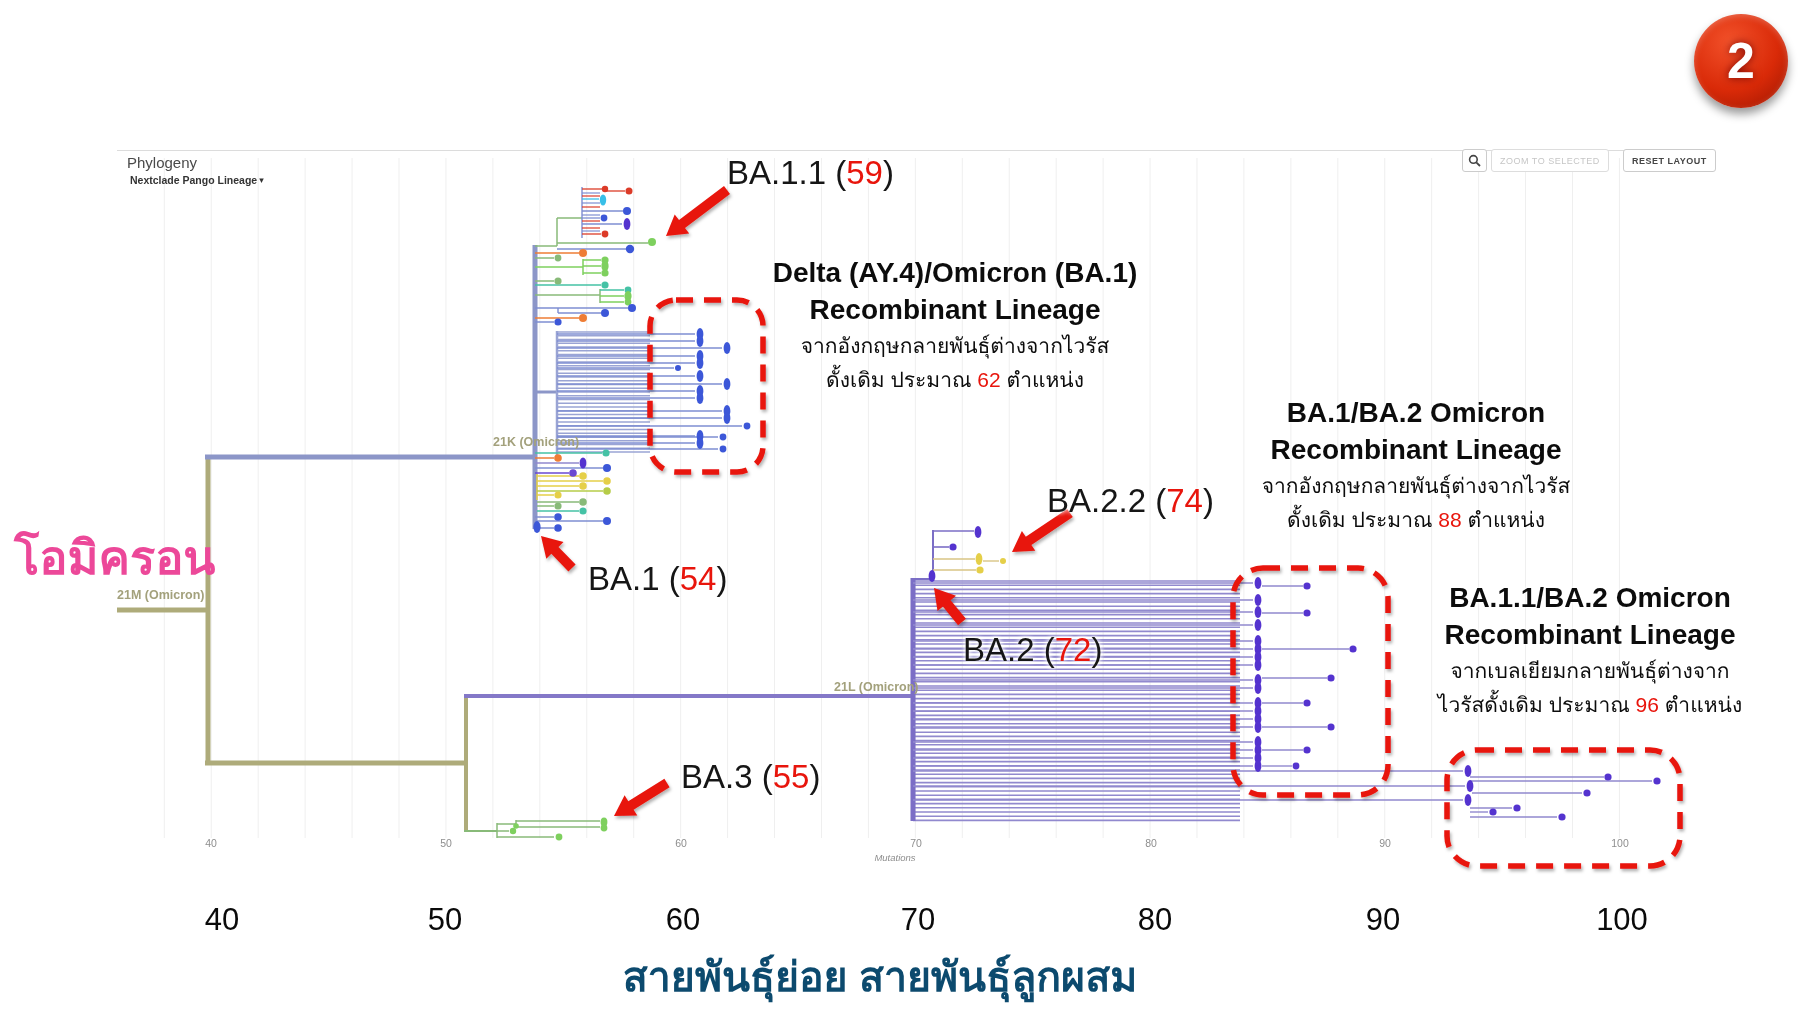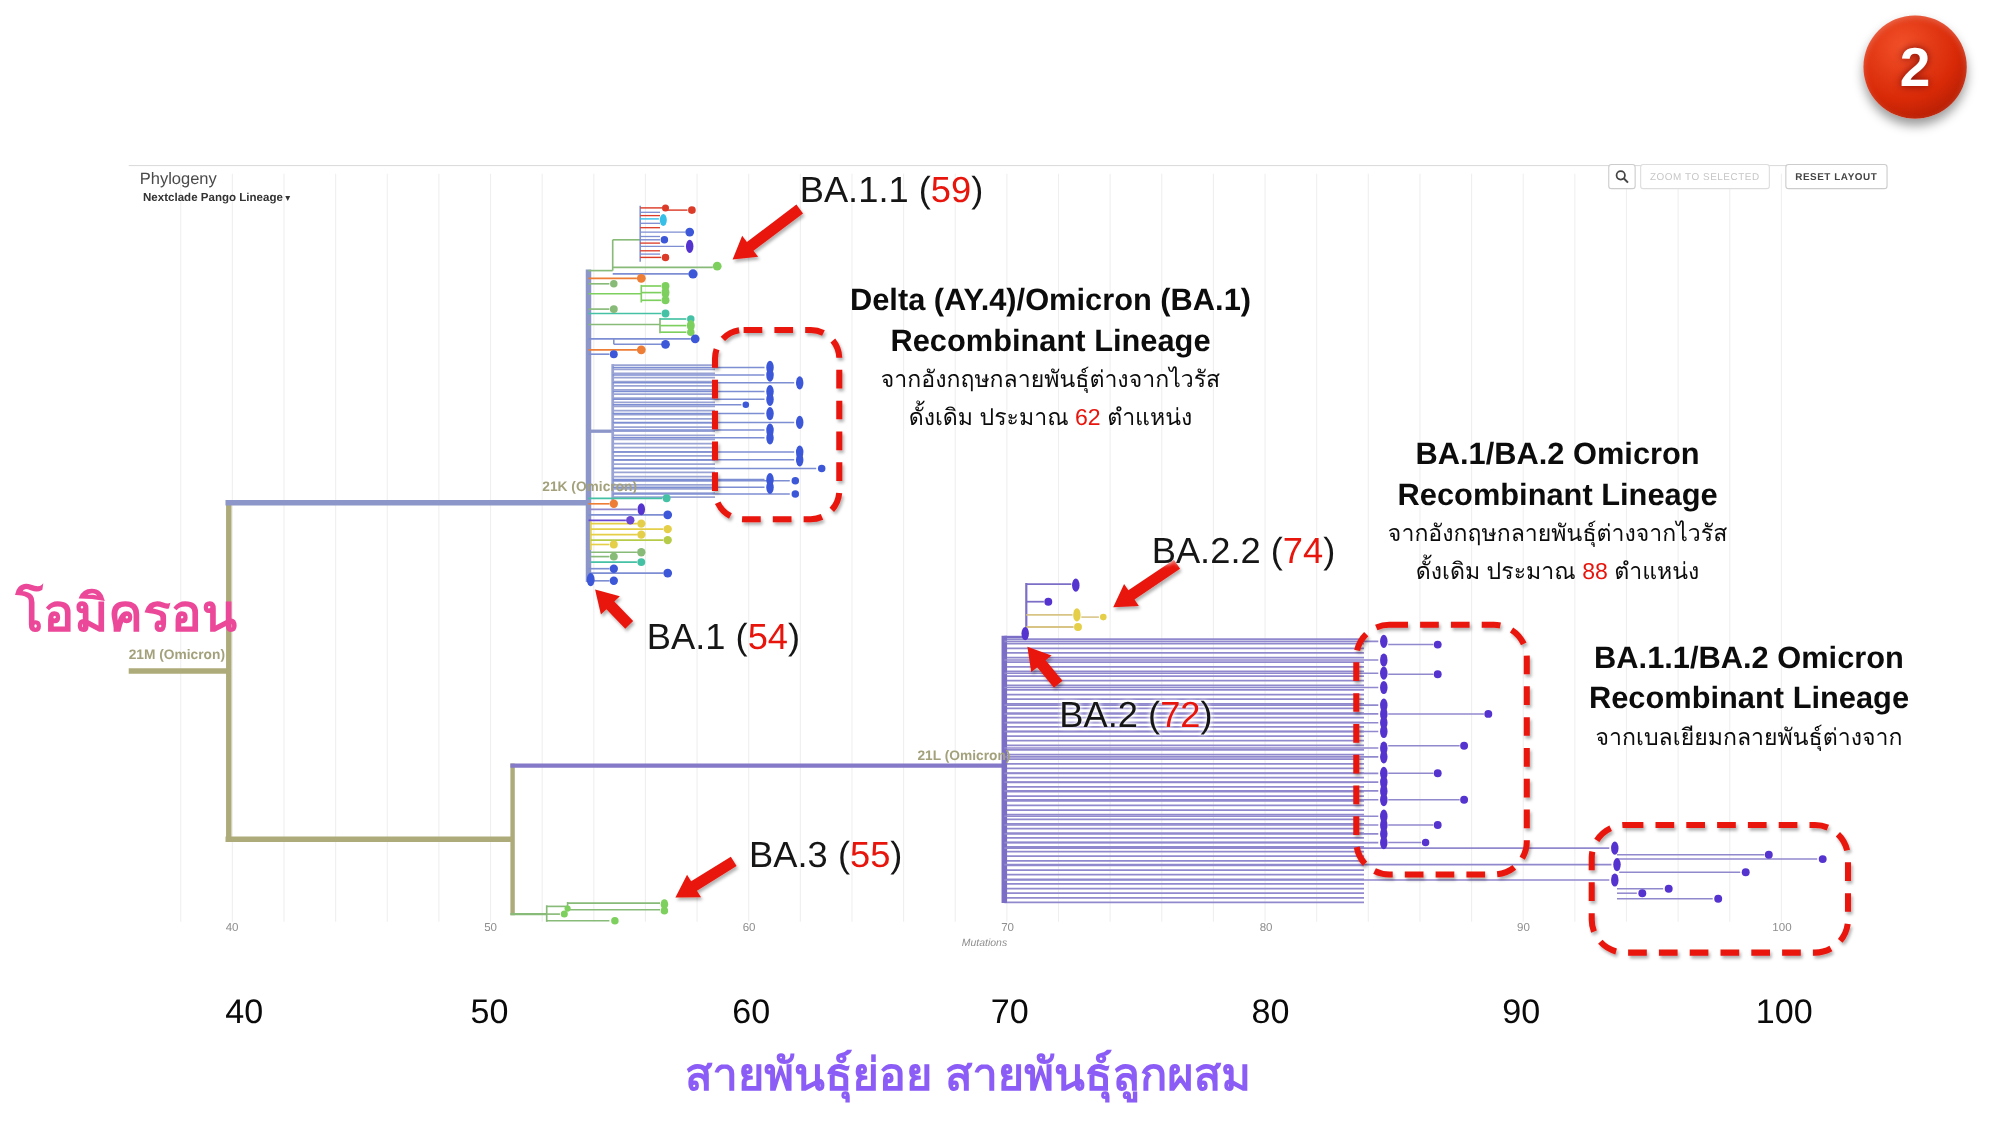--- a/index.html
+++ b/index.html
@@ -37,21 +37,21 @@
   .rednum{color:#e8150c;}
   .iblock{position:absolute;z-index:3;text-align:center;transform:translateX(-50%);}
   #ib1{left:955px;top:255px;width:500px;}
   #ib2{left:1416px;top:395px;width:430px;}
   #ib3{left:1590px;top:580px;width:400px;}
   .ib-h{font-size:28px;font-weight:700;line-height:1.32;color:#0c0c0c;text-shadow:0 0 4px #fff;}
   .ib-t{font-size:21px;line-height:1.62;font-weight:500;color:#0c0c0c;text-shadow:0 0 4px #fff;}
   .itick{position:absolute;z-index:2;top:837px;transform:translateX(-50%);font-size:10.5px;color:#8e8e8e;}
   .mut{left:895px;top:852px;transform:translateX(-50%);font-size:9.5px;color:#8e8e8e;font-style:italic;}
   .btick{position:absolute;z-index:2;top:902px;transform:translateX(-50%);font-size:31px;color:#0a0a0a;}
-  .caption{left:880px;top:944px;transform:translateX(-50%);font-size:41px;font-weight:600;color:#8b5cf6;white-space:nowrap;}
+  .caption{left:880px;top:944px;transform:translateX(-50%);font-size:41px;font-weight:600;color:#0c4a6e;white-space:nowrap;}
 </style>
 </head>
 <body>
 
 <div class="stage">
   <svg id="tree-svg" width="1820" height="1024">
     <defs>
       <filter id="soft" x="-20%" y="-20%" width="140%" height="140%">
         <feDropShadow dx="1.5" dy="2.5" stdDeviation="1.6" flood-color="#000000" flood-opacity="0.3"></feDropShadow>
       </filter>
@@ -466,20 +466,21 @@
   <div class="iblock" id="ib2">
     <div class="ib-h">BA.1/BA.2 Omicron</div>
     <div class="ib-h">Recombinant Lineage</div>
     <div class="ib-t">จากอังกฤษกลายพันธุ์ต่างจากไวรัส</div>
     <div class="ib-t"><span>ดั้งเดิม ประมาณ </span><span class="rednum">88</span><span> ตำแหน่ง</span></div>
   </div>
   <div class="iblock" id="ib3">
     <div class="ib-h">BA.1.1/BA.2 Omicron</div>
     <div class="ib-h">Recombinant Lineage</div>
     <div class="ib-t">จากเบลเยียมกลายพันธุ์ต่างจาก</div>
+    <div class="ib-t"><span>ไวรัสดั้งเดิม ประมาณ </span><span class="rednum">96</span><span> ตำแหน่ง</span></div>
   </div>
 
   <div class="itick" style="left:211px">40</div>
   <div class="itick" style="left:446px">50</div>
   <div class="itick" style="left:681px">60</div>
   <div class="itick" style="left:916px">70</div>
   <div class="itick" style="left:1151px">80</div>
   <div class="itick" style="left:1385px">90</div>
   <div class="itick" style="left:1620px">100</div>
   <div class="ov mut">Mutations</div>

